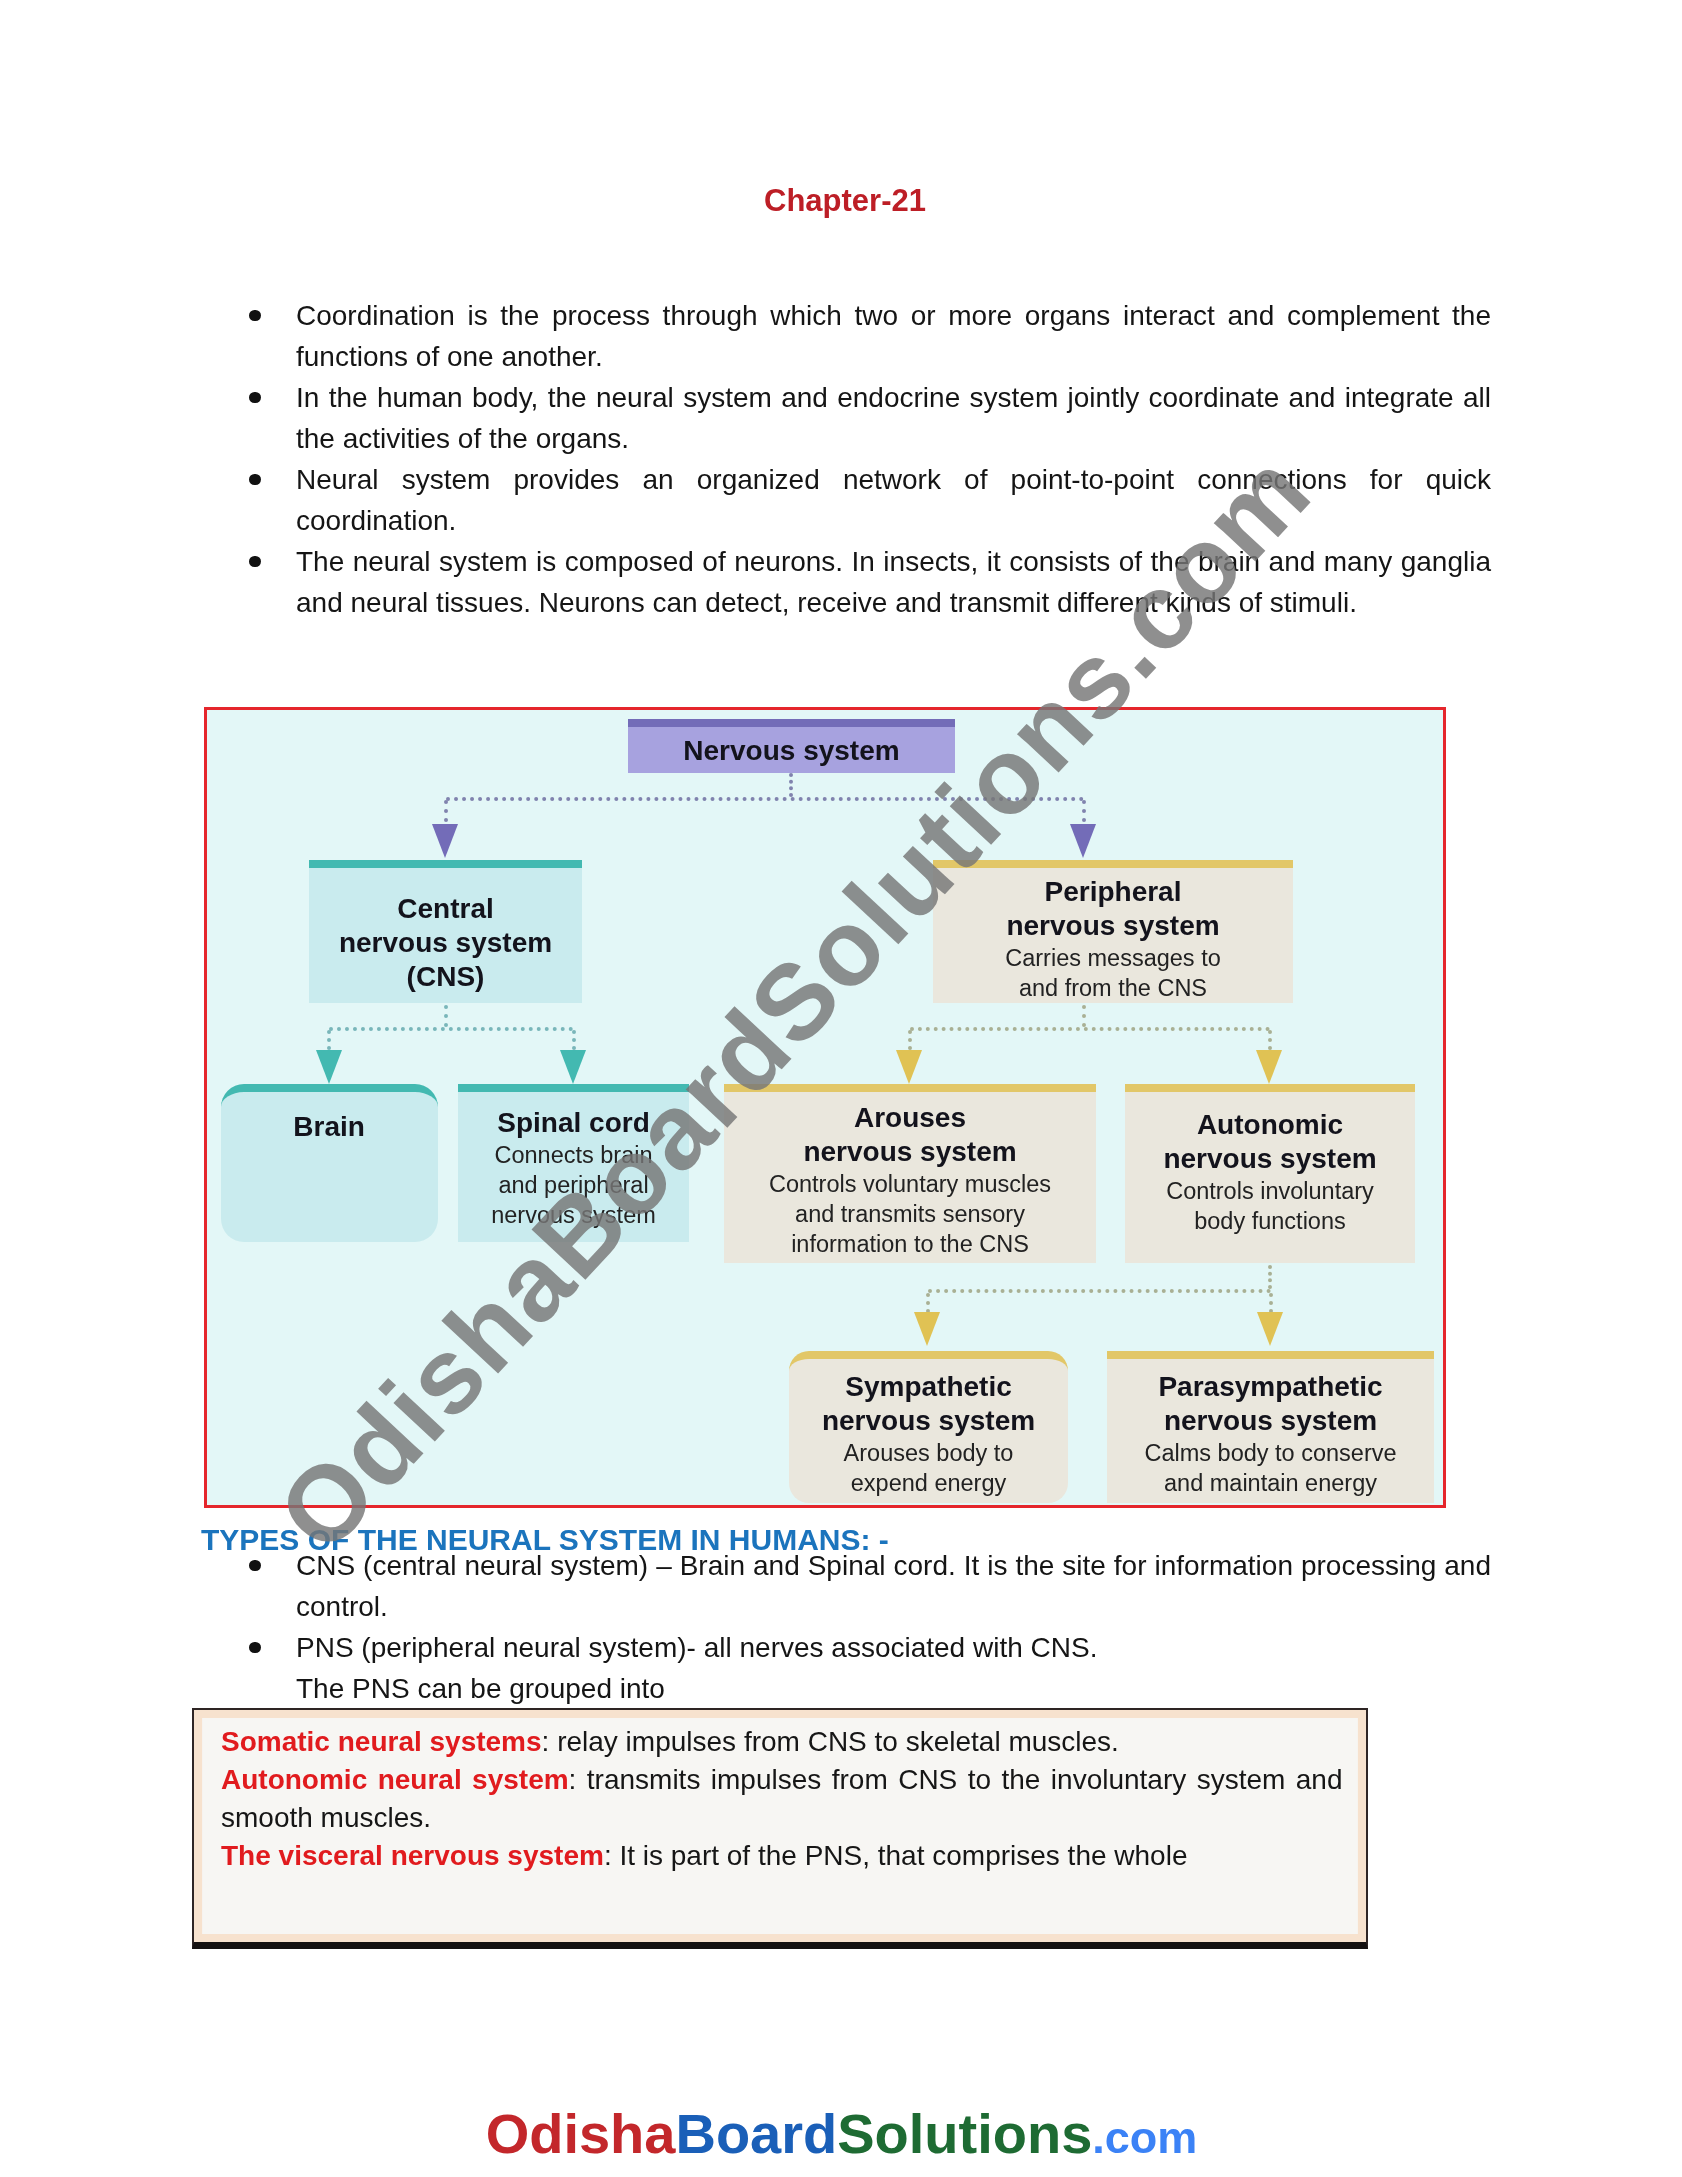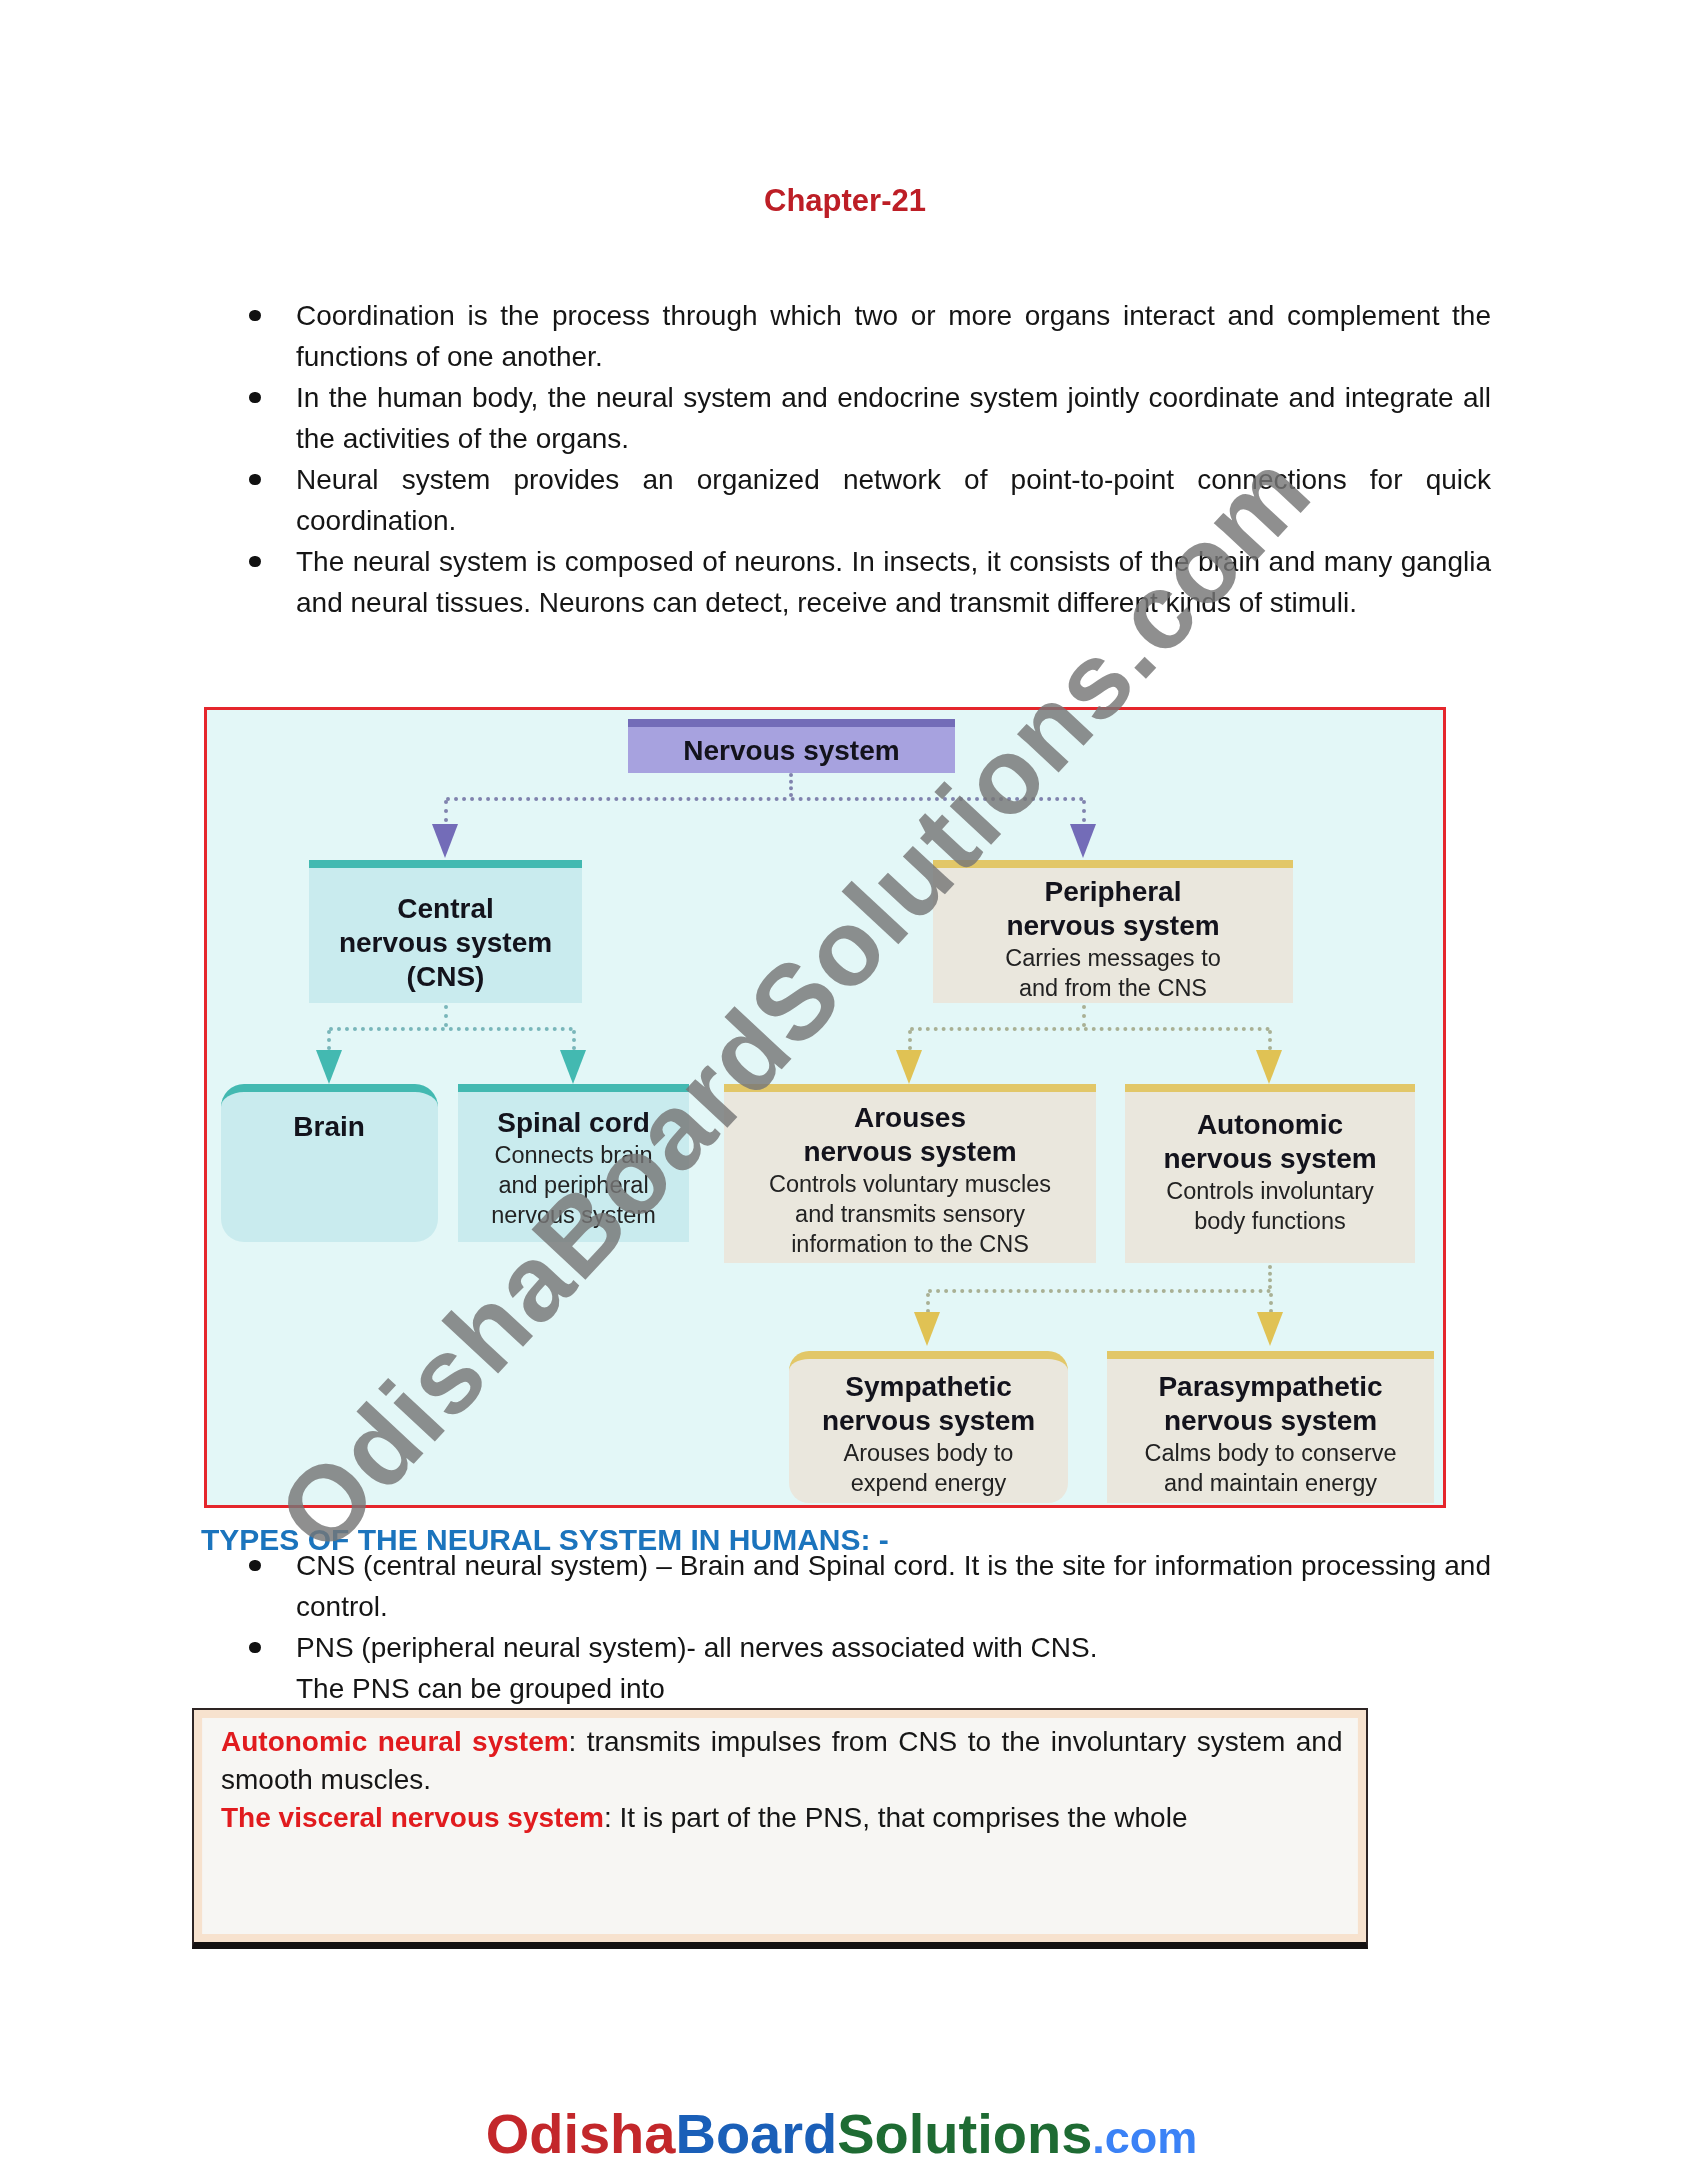--- a/index.html
+++ b/index.html
@@ -182,20 +182,21 @@
 
 <ul class="bullet-list list-types">
   <li>CNS (central neural system) – Brain and Spinal cord. It is the site for information processing and control.</li>
   <li>
     <span>PNS (peripheral neural system)- all nerves associated with CNS.</span>
     <span class="sub-line" style="display:block;">The PNS can be grouped into</span>
   </li>
 </ul>
 
 <div class="notes-box">
+  <p><span class="red-bold">Somatic neural systems</span><span>:  relay impulses from CNS to skeletal muscles.</span></p>
   <p><span class="red-bold">Autonomic neural system</span><span>: transmits impulses from CNS to the involuntary system and smooth muscles.</span></p>
   <p><span class="red-bold">The visceral nervous system</span><span>: It is part of the PNS, that comprises the whole</span></p>
 </div>
 
 <div class="watermark">OdishaBoardSolutions.com</div>
 
 <div class="footer-logo">
   <span class="f-odisha">Odisha</span><span class="f-board">Board</span><span class="f-solutions">Solutions</span><span class="f-com">.com</span>
 </div>
 

